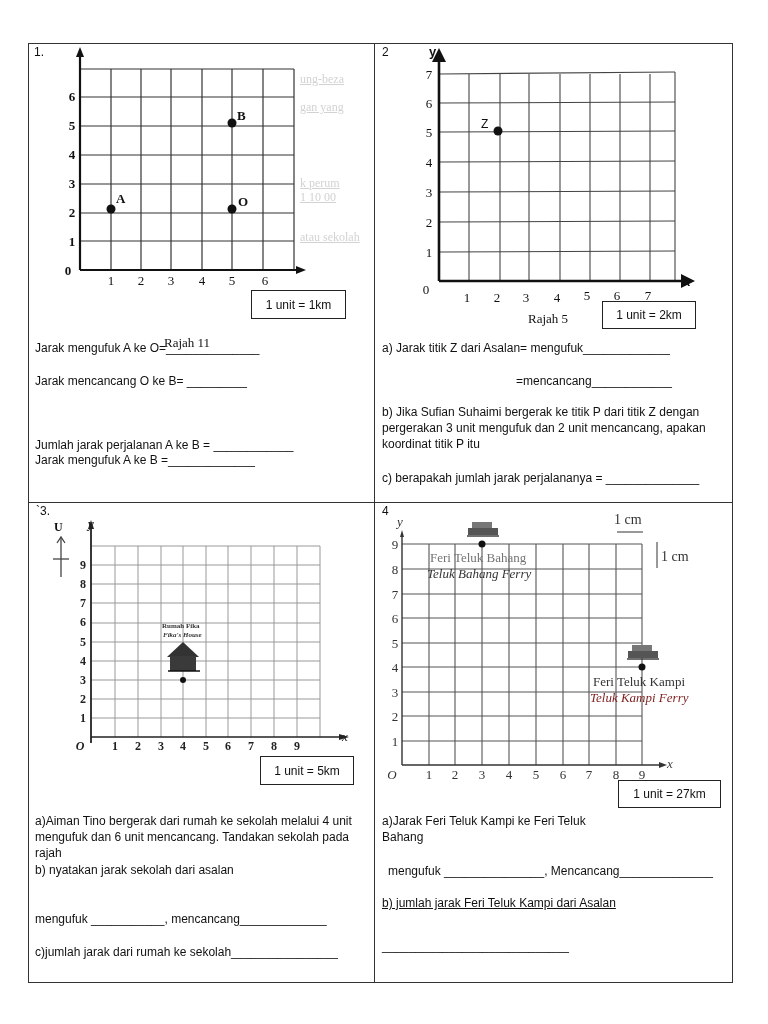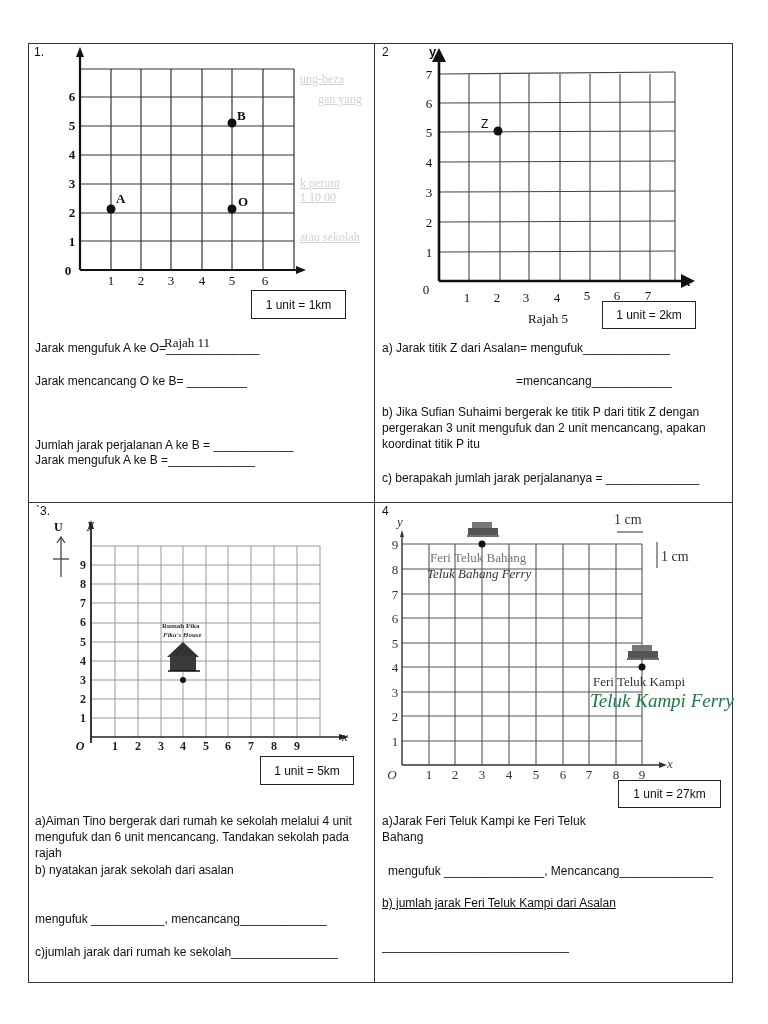--- a/index.html
+++ b/index.html
@@ -19,21 +19,21 @@
 </head>
 <body>
 
 <div class="sheet"></div>
 <div class="vdiv"></div>
 <div class="hdiv"></div>
 
 <div class="qnum" style="left:34px;top:45px;">1.</div>
 
 <div class="ghost" style="left:300px;top:72px;">ung-beza</div>
-<div class="ghost" style="left:300px;top:92px;margin-left:18px;">gan yang</div>
+<div class="ghost" style="left:300px;top:100px;">gan yang</div>
 <div class="ghost" style="left:300px;top:176px;">k perum</div>
 <div class="ghost" style="left:300px;top:190px;">1 10 00</div>
 <div class="ghost" style="left:300px;top:230px;">atau sekolah</div>
 
 <svg class="panel-svg" style="left:60px;top:45px;" width="260" height="260" viewBox="0 0 260 260">
   <g stroke="#333" stroke-width="1.2" fill="none">
     <line x1="20" y1="24" x2="234" y2="24"></line>
     <line x1="20" y1="52" x2="234" y2="52"></line>
     <line x1="20" y1="81" x2="234" y2="81"></line>
     <line x1="20" y1="110" x2="234" y2="110"></line>
@@ -280,21 +280,21 @@
   </g>
   <circle cx="257" cy="157" r="3.5" fill="#111"></circle>
   <line x1="232" y1="22" x2="258" y2="22" stroke="#333" stroke-width="1"></line>
   <line x1="272" y1="32" x2="272" y2="58" stroke="#333" stroke-width="1"></line>
 </svg>
 <div class="serif" style="position:absolute;left:614px;top:512px;font-size:14px;color:#333;">1 cm</div>
 <div class="serif" style="position:absolute;left:661px;top:549px;font-size:14px;color:#333;">1 cm</div>
 <div class="serif" style="position:absolute;left:430px;top:550px;font-size:13px;color:#737373;text-align:right;">Feri Teluk Bahang</div>
 <div class="serif" style="position:absolute;left:427px;top:566px;font-size:13px;font-style:italic;color:#333;">Teluk Bahang Ferry</div>
 <div class="serif" style="position:absolute;left:593px;top:674px;font-size:13px;color:#333;">Feri Teluk Kampi</div>
-<div class="serif" style="position:absolute;left:590px;top:690px;font-size:19px;font-style:italic;color:#15803d;">Teluk Kampi Ferry</div>
+<div class="serif" style="position:absolute;left:590px;top:690px;font-size:13px;font-style:italic;color:#7f1d1d;">Teluk Kampi Ferry</div>
 <div class="unitbox" style="left:618px;top:780px;width:101px;height:26px;">1 unit = 27km</div>
 
 <div class="qtext">
   <div class="q wrap" style="left:382px;top:813px;width:230px;"><span>a)Jarak Feri Teluk Kampi ke Feri Teluk Bahang</span></div>
   <div class="q" style="left:376px;top:863px;padding-left:12px;"><span>mengufuk </span><span>_______________</span><span>, Mencancang</span><span>______________</span></div>
   <div class="q" style="left:382px;top:895px;text-decoration:underline;"><span>b) jumlah jarak Feri Teluk Kampi dari Asalan</span></div>
   <div class="q" style="left:382px;top:930px;margin-top:8px;"><span>____________________________</span></div>
 </div>
 
 </body></html>

